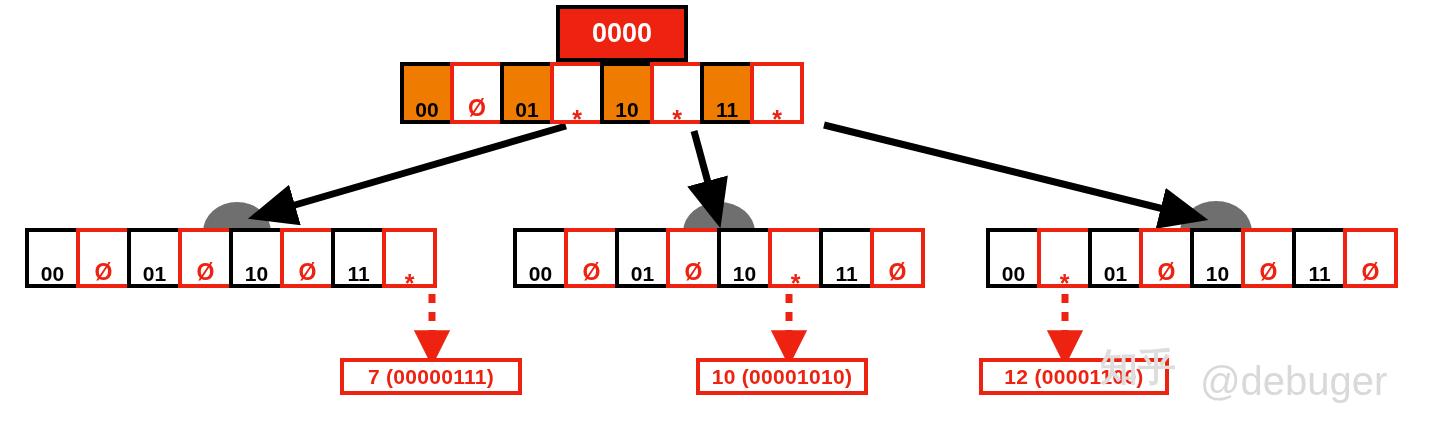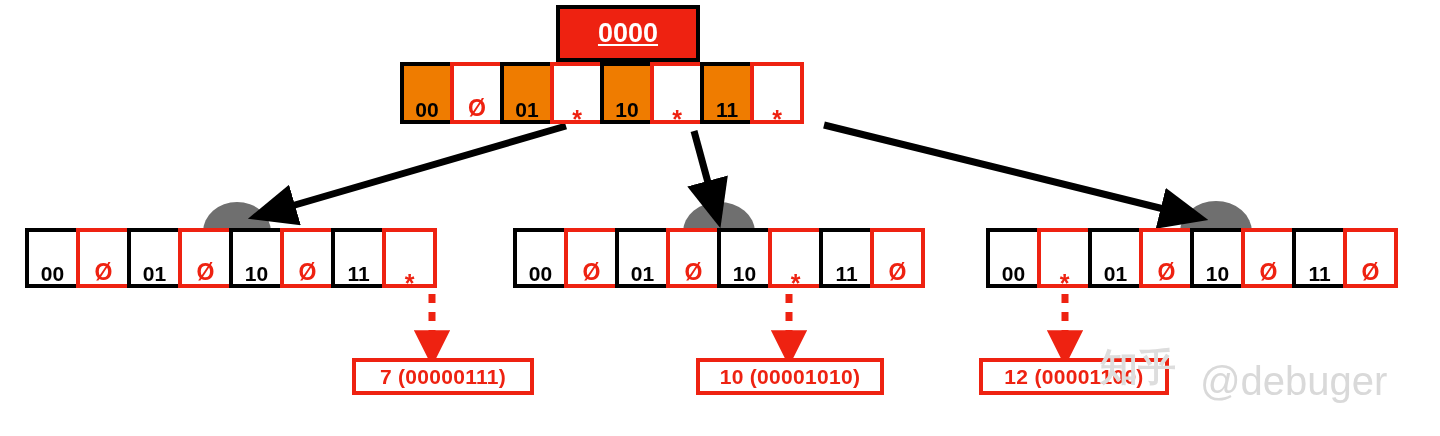--- a/index.html
+++ b/index.html
@@ -171,21 +171,21 @@
 
     <line x1="789" y1="294" x2="789" y2="354" stroke="#ee2211" stroke-width="7" stroke-dasharray="9 9" marker-end="url(#ahRed)"></line>
 
     <line x1="1065" y1="294" x2="1065" y2="354" stroke="#ee2211" stroke-width="7" stroke-dasharray="9 9" marker-end="url(#ahRed)"></line>
   </svg>
 
   <div class="cap" style="left:203px; top:202px; width:68px; height:30px;"></div>
   <div class="cap" style="left:683px; top:202px; width:72px; height:30px;"></div>
   <div class="cap" style="left:1180px; top:201px; width:72px; height:31px;"></div>
 
-  <div class="header-box" style="left:556px; top:5px; width:144px; height:57px;text-decoration:underline;">0000</div>
+  <div class="header-box" style="left:556px; top:5px; width:132px; height:57px;">0000</div>
 
   <div class="node root" id="root-node" style="left:400px; top:62px;">
       <div class="cell key filled">
         <span>00</span>
       </div>
       <div class="cell ptr">
         <span class="glyph-nil">Ø</span>
       </div>
       <div class="cell key filled">
         <span>01</span>
@@ -279,20 +279,20 @@
         <span class="glyph-nil">Ø</span>
       </div>
       <div class="cell key">
         <span>11</span>
       </div>
       <div class="cell ptr">
         <span class="glyph-nil">Ø</span>
       </div>
     </div>
 
-  <div class="value-box" style="left:352px; top:358px; width:182px; height:37px;">7 (00000111)</div>
-  <div class="value-box" style="left:696px; top:358px; width:188px; height:37px;">10 (00001010)</div>
+  <div class="value-box" style="left:340px; top:358px; width:182px; height:37px;">7 (00000111)</div>
+  <div class="value-box" style="left:696px; top:358px; width:172px; height:37px;">10 (00001010)</div>
   <div class="value-box" style="left:979px; top:358px; width:190px; height:37px;">12 (00001100)</div>
 
   <div class="watermark cjk" style="left:1100px; top:342px;">知乎</div>
   <div class="watermark" style="left:1200px; top:359px;">@debuger</div>
 
 </div>
 
 </body></html>

